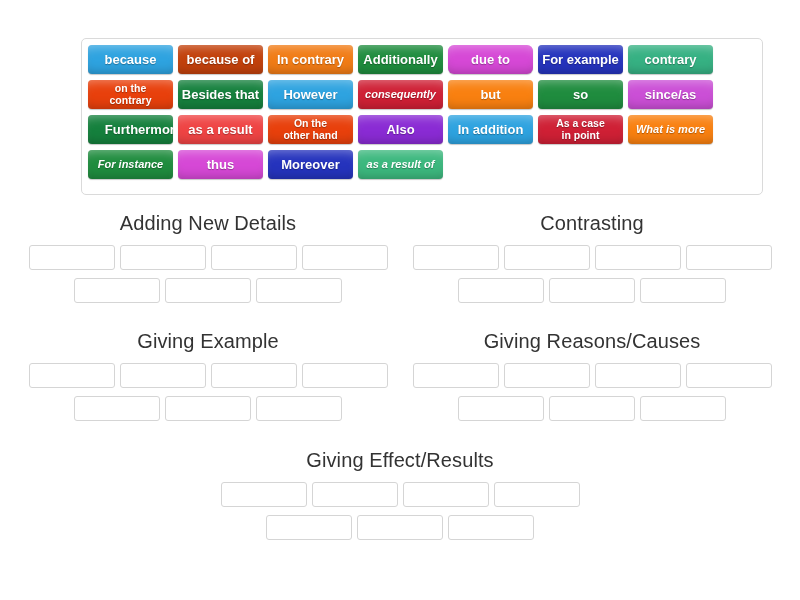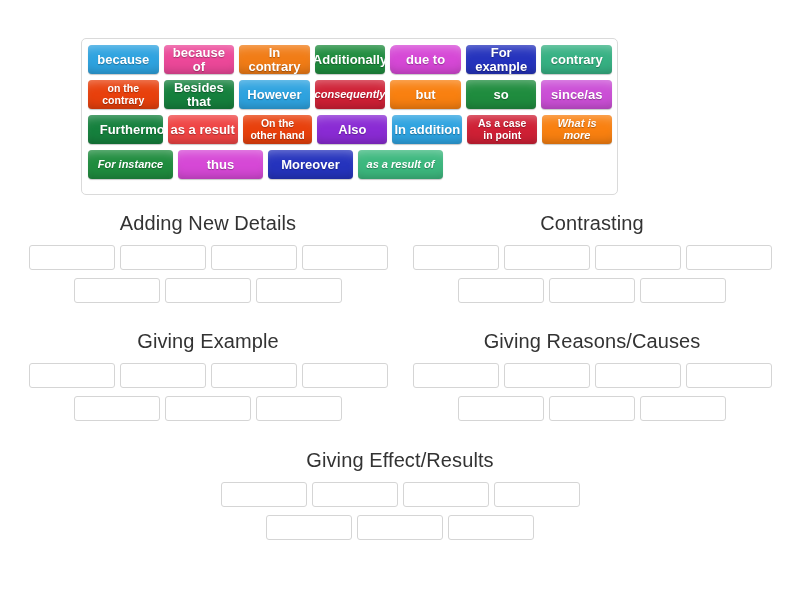--- a/index.html
+++ b/index.html
@@ -14,21 +14,21 @@
     color: #333333;
     overflow: hidden;
     position: relative;
   }
 
   
   #tile-bank {
     position: absolute;
     left: 81px;
     top: 38px;
-    width: 537px;
+    width: 682px;
     height: 157px;
     border: 1px solid #dadada;
     border-radius: 5px;
     background: #ffffff;
     box-sizing: border-box;
     padding: 6px 0 0 6px;
   }
   .tile-row {
     display: flex;
     height: 35px;
@@ -100,21 +100,21 @@
   #cat-example     { left: 18px;  top: 329px; }
   #cat-reasons     { left: 402px; top: 329px; }
   #cat-effect      { left: 210px; top: 448px; }
 </style>
 </head>
 <body>
 
 <div id="tile-bank">
     <div class="tile-row">
       <div class="tile" style="background: rgb(46, 163, 224);">because</div>
-      <div class="tile" style="background: #ec4899;">because of</div>
+      <div class="tile" style="background: #c2410c;">because of</div>
       <div class="tile" style="background: rgb(241, 124, 22);">In contrary</div>
       <div class="tile" style="background: rgb(31, 140, 62);">Additionally</div>
       <div class="tile" style="background: rgb(214, 72, 214); border-radius: 6px;">due to</div>
       <div class="tile" style="background: rgb(37, 51, 189);">For example</div>
       <div class="tile" style="background: rgb(54, 177, 131);">contrary</div>
     </div>
     <div class="tile-row">
       <div class="tile two-line" style="background: rgb(232, 64, 12);">on the
 contrary</div>
       <div class="tile" style="background: #15803d;">Besides that</div>

